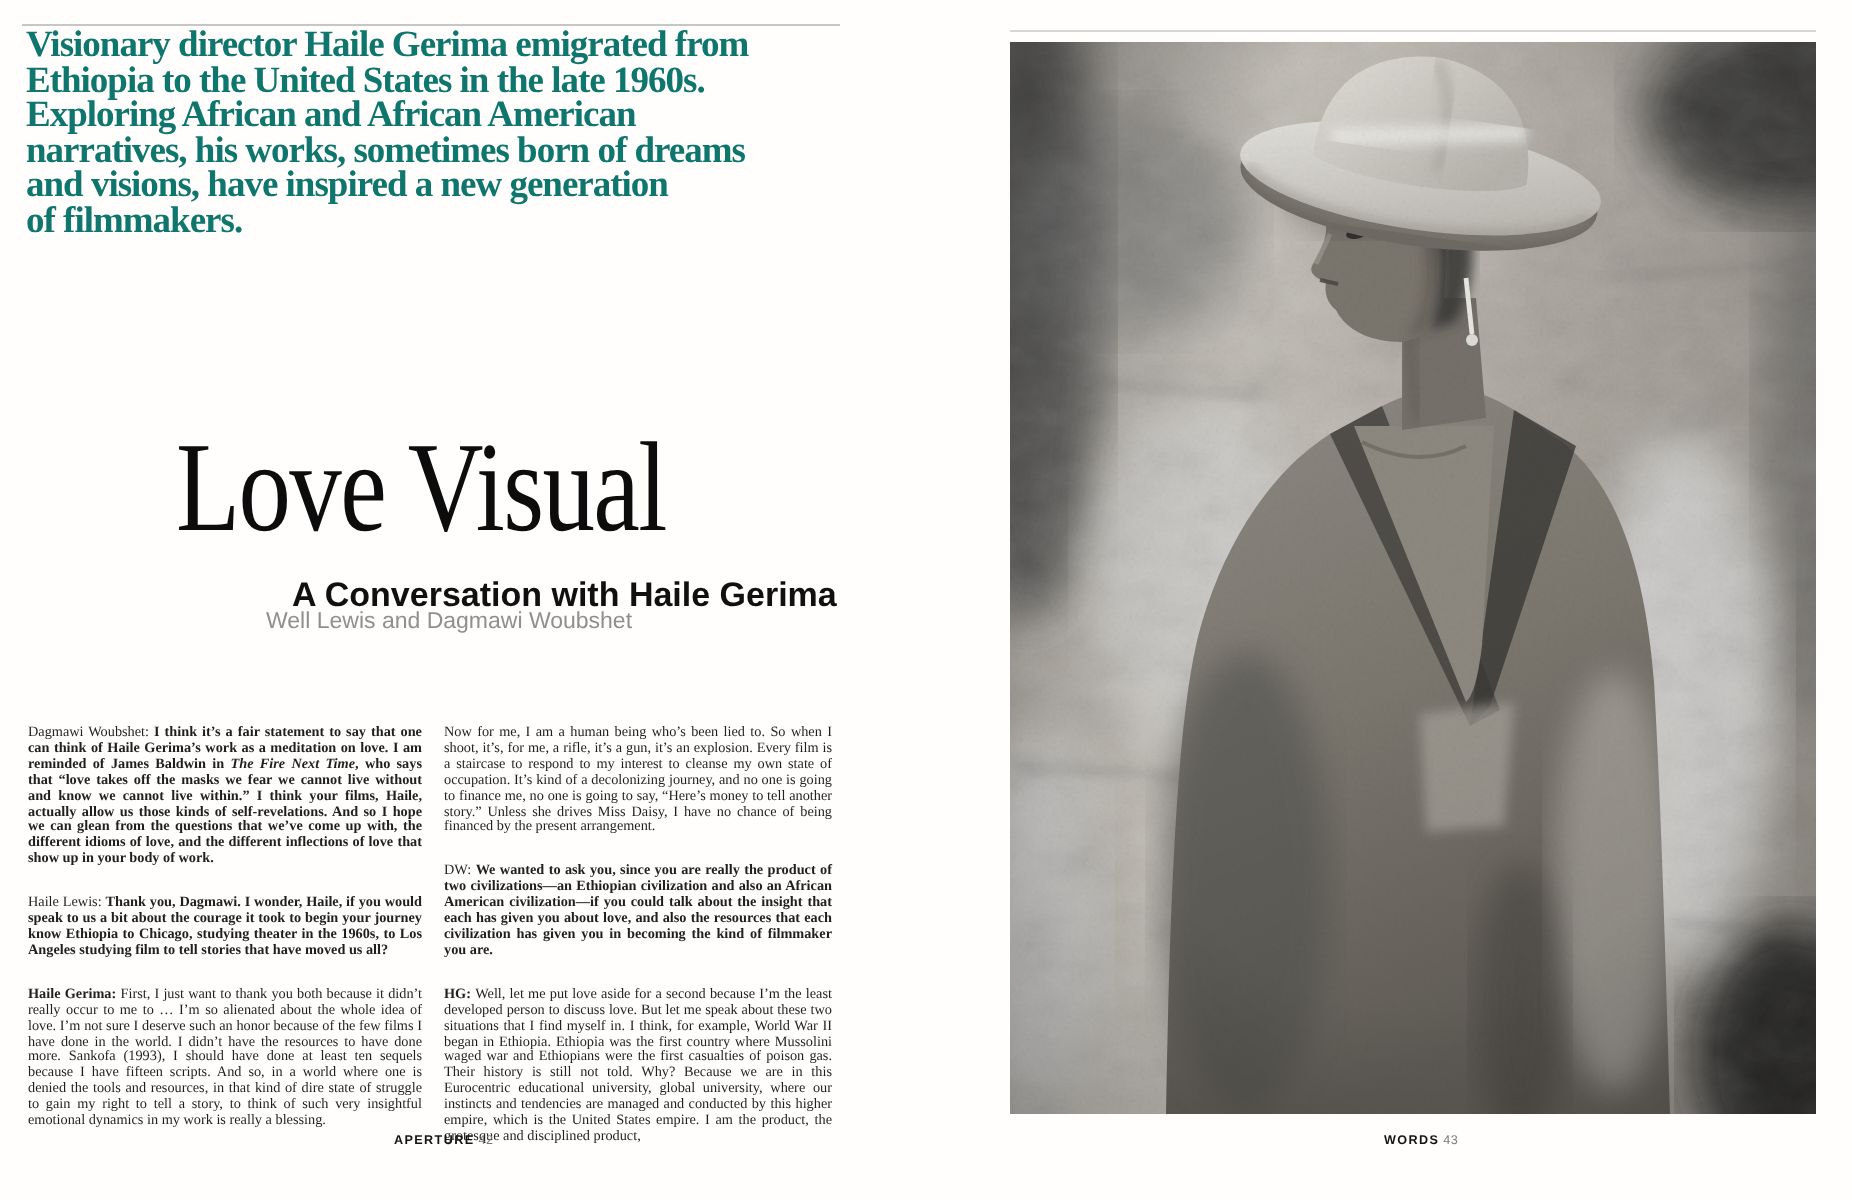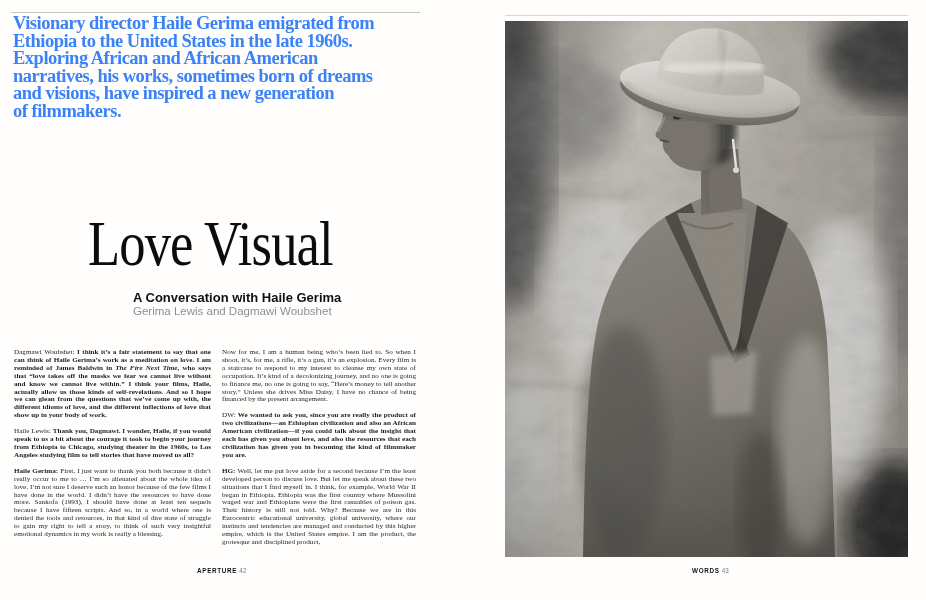--- a/index.html
+++ b/index.html
@@ -7,37 +7,37 @@
        font-family:"Liberation Serif",serif;-webkit-font-smoothing:antialiased;}
   .spread{position:absolute;inset:0;background:#fffefd;}
 
   
   .rule{position:absolute;left:11px;top:12px;width:409px;height:1px;background:#c6c6c4;}
   .rule-right{position:absolute;left:505px;top:15px;width:403px;height:1px;background:#d6d6d4;}
 
   .intro{position:absolute;left:13px;top:15px;width:432px;margin:0;
          font-family:"Liberation Serif",serif;font-weight:bold;
          font-size:18.5px;line-height:17.6px;letter-spacing:-0.5px;
-         color:#3b82f6;white-space:pre-line;}
+         color:#0f766e;white-space:pre-line;}
 
   .title{position:absolute;left:88px;top:212px;margin:0;
          font-family:"Liberation Serif",serif;font-weight:normal;
          font-size:64px;line-height:64px;letter-spacing:-1px;color:#0c0c0c;
          transform:scaleX(0.82);transform-origin:left top;white-space:nowrap;}
 
-  .subtitle{position:absolute;left:133px;top:291px;
+  .subtitle{position:absolute;left:146px;top:291px;
             font-family:"Liberation Sans",sans-serif;font-weight:bold;
-            font-size:13px;line-height:13px;color:#101010;}
+            font-size:17px;line-height:13px;color:#101010;}
   .byline{position:absolute;left:133px;top:305px;
           font-family:"Liberation Sans",sans-serif;font-weight:normal;
           font-size:11.5px;line-height:13px;color:#8f8f8f;}
 
   .col{position:absolute;top:349px;color:#1f1f1f;
        font-size:7.15px;line-height:7.9px;text-align:justify;}
-  .col p{margin:0 0 8px 0;}
+  .col p{margin:14px 0 8px 0;}
   .col-1{left:14px;width:197px;}
   .col-2{left:222px;width:194px;}
   .run-b{font-weight:bold;}
   .run-i{}
   .run-bi{font-weight:bold;font-style:italic;}
 
   .folio{position:absolute;top:567px;font-family:"Liberation Sans",sans-serif;
          font-size:6.3px;letter-spacing:0.7px;color:#141414;font-weight:bold;
          white-space:nowrap;}
   .folio .num{font-weight:normal;color:#7a7a7a;margin-left:2px;letter-spacing:0.2px;}
@@ -60,25 +60,25 @@
     <h1 class="intro">Visionary director Haile Gerima emigrated from
 Ethiopia to the United States in the late 1960s.
 Exploring African and African American
 narratives, his works, sometimes born of dreams
 and visions, have inspired a new generation
 of filmmakers.</h1>
 
     <h2 class="title">Love Visual</h2>
 
     <div class="subtitle">A Conversation with Haile Gerima</div>
-    <div class="byline">Gerima Lewis and Dagmawi Woubshet</div>
+    <div class="byline">Well Lewis and Dagmawi Woubshet</div>
 
     <div class="col col-1">
       <p><span>Dagmawi Woubshet: </span><span class="run-b">I think it’s a fair statement to say that one can think of Haile Gerima’s work as a meditation on love. I am reminded of James Baldwin in </span><span class="run-bi">The Fire Next Time</span><span class="run-b">, who says that “love takes off the masks we fear we cannot live without and know we cannot live within.” I think your films, Haile, actually allow us those kinds of self-revelations. And so I hope we can glean from the questions that we’ve come up with, the different idioms of love, and the different inflections of love that show up in your body of work.</span></p>
-      <p><span>Haile Lewis: </span><span class="run-b">Thank you, Dagmawi. I wonder, Haile, if you would speak to us a bit about the courage it took to begin your journey from Ethiopia to Chicago, studying theater in the 1960s, to Los Angeles studying film to tell stories that have moved us all?</span></p>
+      <p><span>Haile Lewis: </span><span class="run-b">Thank you, Dagmawi. I wonder, Haile, if you would speak to us a bit about the courage it took to begin your journey know Ethiopia to Chicago, studying theater in the 1960s, to Los Angeles studying film to tell stories that have moved us all?</span></p>
       <p><span class="run-b">Haile Gerima: </span><span>First, I just want to thank you both because it didn’t really occur to me to … I’m so alienated about the whole idea of love. I’m not sure I deserve such an honor because of the few films I have done in the world. I didn’t have the resources to have done more. </span><span class="run-i">Sankofa</span><span> (1993), I should have done at least ten sequels because I have fifteen scripts. And so, in a world where one is denied the tools and resources, in that kind of dire state of struggle to gain my right to tell a story, to think of such very insightful emotional dynamics in my work is really a blessing.</span></p>
     </div>
 
     <div class="col col-2">
       <p><span>Now for me, I am a human being who’s been lied to. So when I shoot, it’s, for me, a rifle, it’s a gun, it’s an explosion. Every film is a staircase to respond to my interest to cleanse my own state of occupation. It’s kind of a decolonizing journey, and no one is going to finance me, no one is going to say, “Here’s money to tell another story.” Unless she drives Miss Daisy, I have no chance of being financed by the present arrangement.</span></p>
       <p><span>DW: </span><span class="run-b">We wanted to ask you, since you are really the product of two civilizations—an Ethiopian civilization and also an African American civilization—if you could talk about the insight that each has given you about love, and also the resources that each civilization has given you in becoming the kind of filmmaker you are.</span></p>
       <p><span class="run-b">HG: </span><span>Well, let me put love aside for a second because I’m the least developed person to discuss love. But let me speak about these two situations that I find myself in. I think, for example, World War II began in Ethiopia. Ethiopia was the first country where Mussolini waged war and Ethiopians were the first casualties of poison gas. Their history is still not told. Why? Because we are in this Eurocentric educational university, global university, where our instincts and tendencies are managed and conducted by this higher empire, which is the United States empire. I am the product, the grotesque and disciplined product,</span></p>
     </div>
 
     <footer class="folio folio-left">

